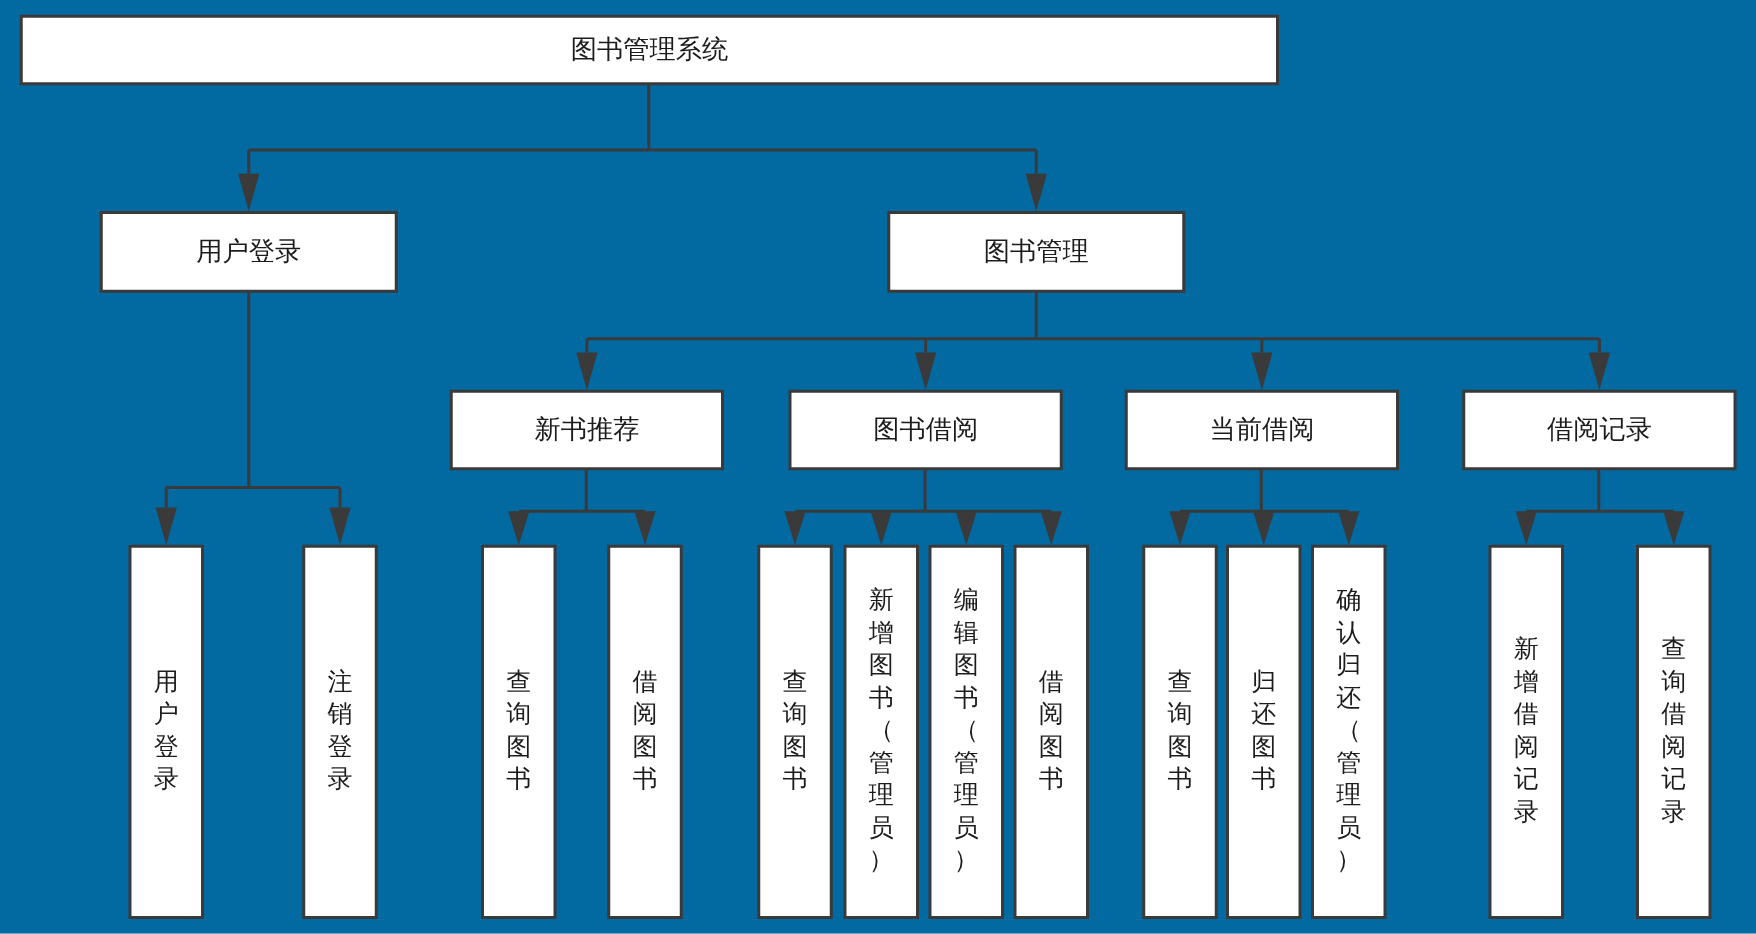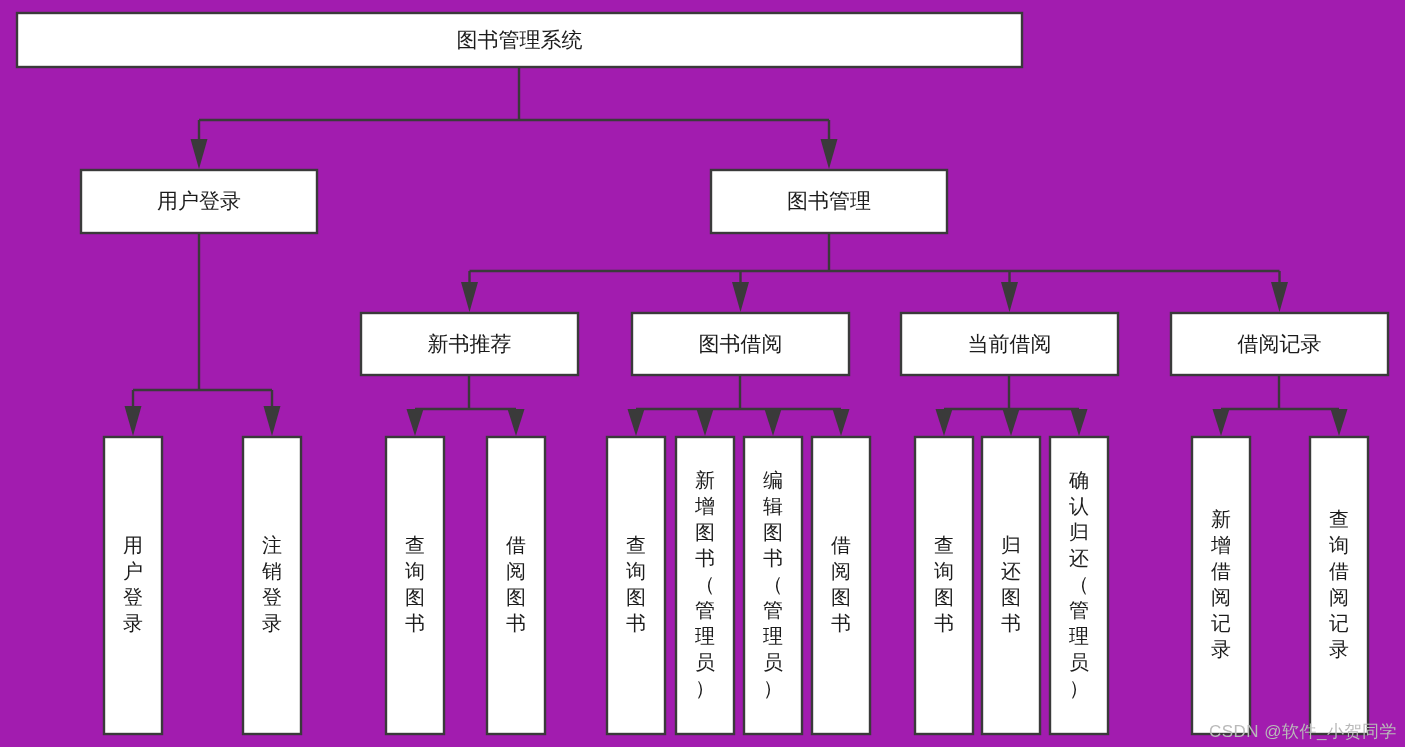--- a/index.html
+++ b/index.html
@@ -7,21 +7,21 @@
     padding: 0;
     background: #ffffff;
   }
   body {
     font-family: "Liberation Sans", "DejaVu Sans", sans-serif;
   }
   #diagram-root {
     position: relative;
     width: 1405px;
     height: 747px;
-    background: #a21caf;
+    background: #0369a1;
     overflow: hidden;
   }
   svg.diagram-canvas {
     position: absolute;
     left: 0;
     top: 0;
     width: 1405px;
     height: 747px;
     display: block;
   }
@@ -261,14 +261,13 @@
           <rect class="node-box" x="1310" y="437" width="58" height="297"></rect>
           <text class="node-label vertical" x="1339" y="520.5">查</text>
           <text class="node-label vertical" x="1339" y="546.5">询</text>
           <text class="node-label vertical" x="1339" y="572.5">借</text>
           <text class="node-label vertical" x="1339" y="598.5">阅</text>
           <text class="node-label vertical" x="1339" y="624.5">记</text>
           <text class="node-label vertical" x="1339" y="650.5">录</text>
         </g>
       </g>
   </svg>
-  <div class="watermark-text">CSDN @软件_小贺同学</div>
 </div>
 
 </body></html>

